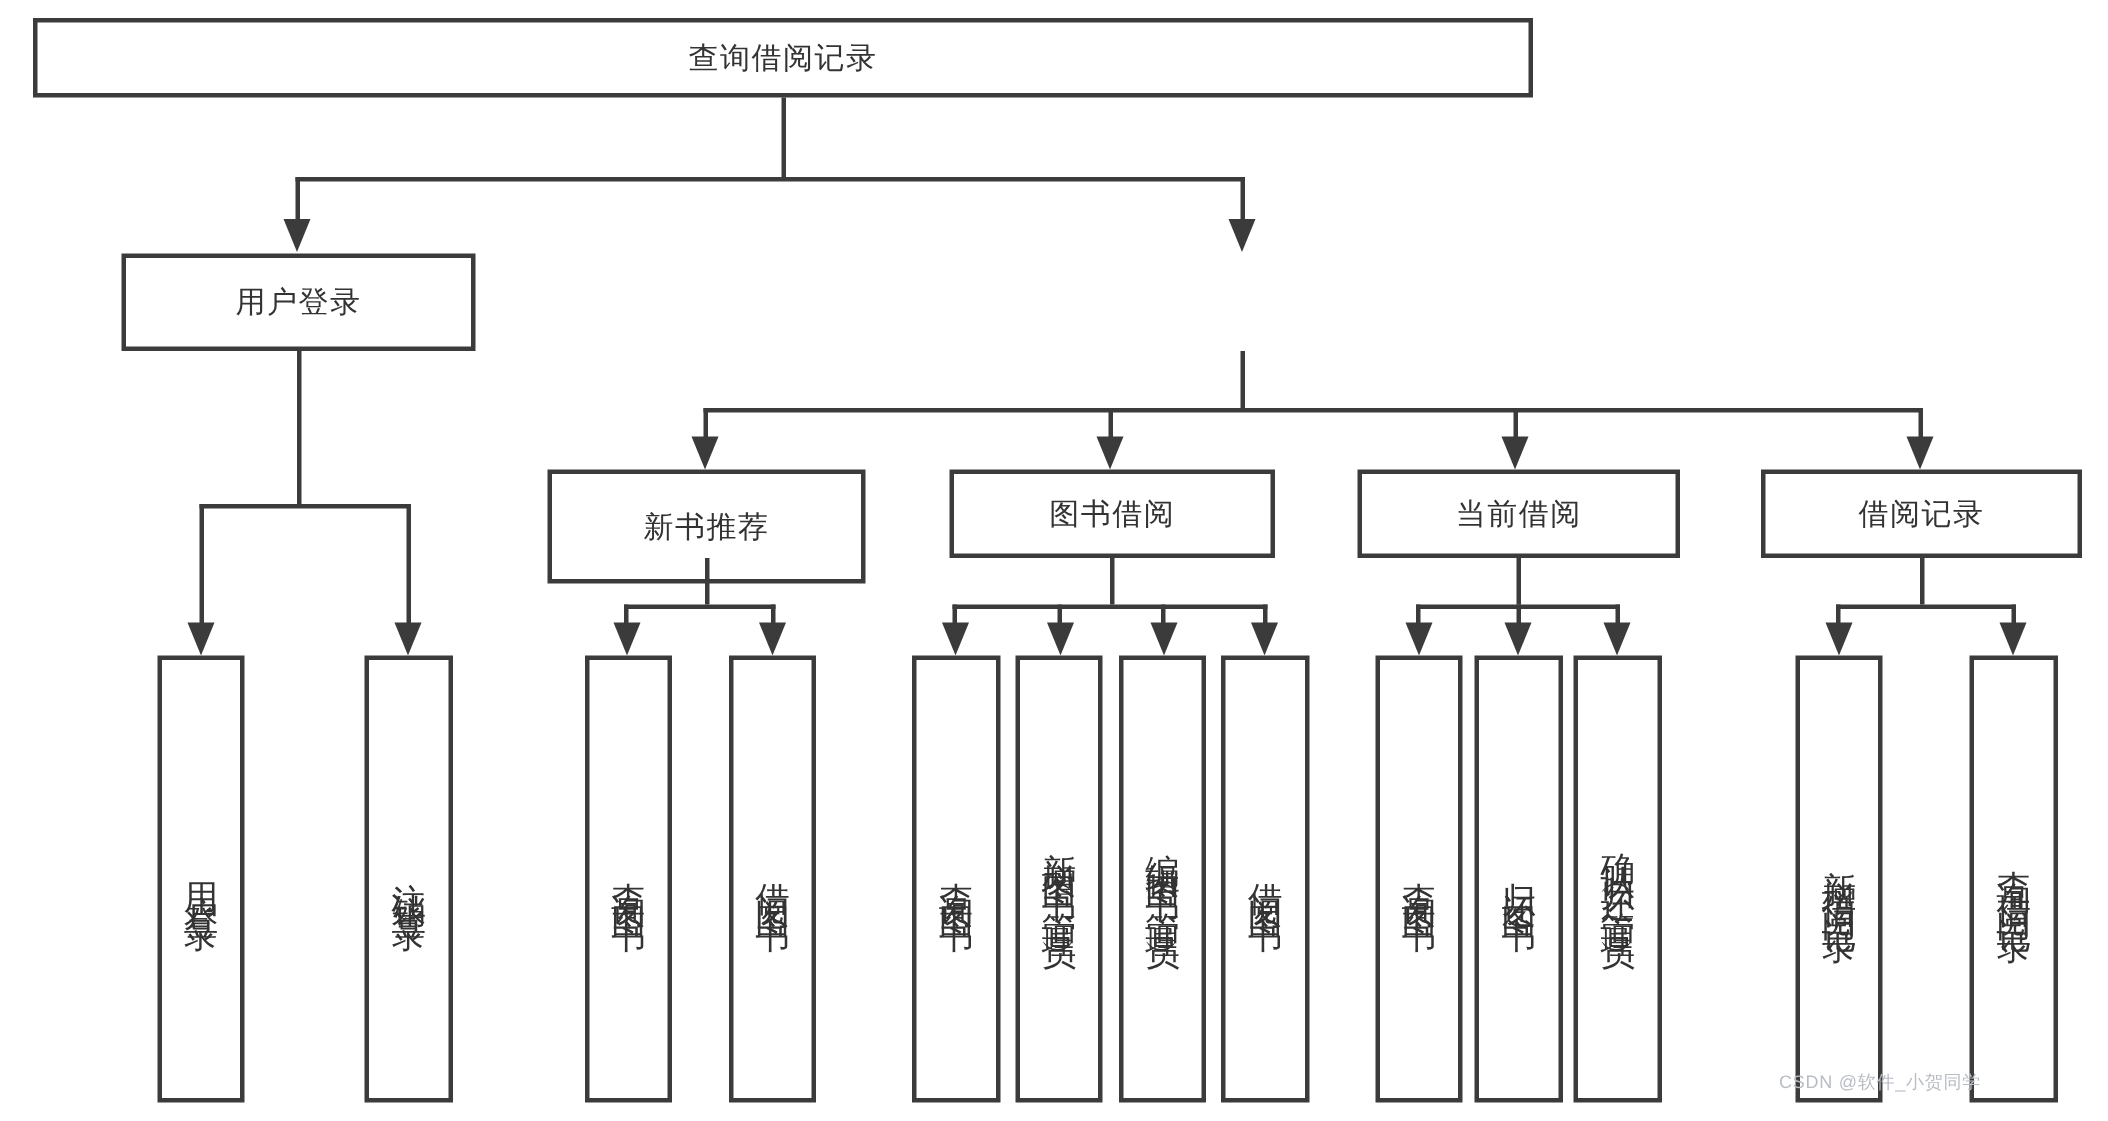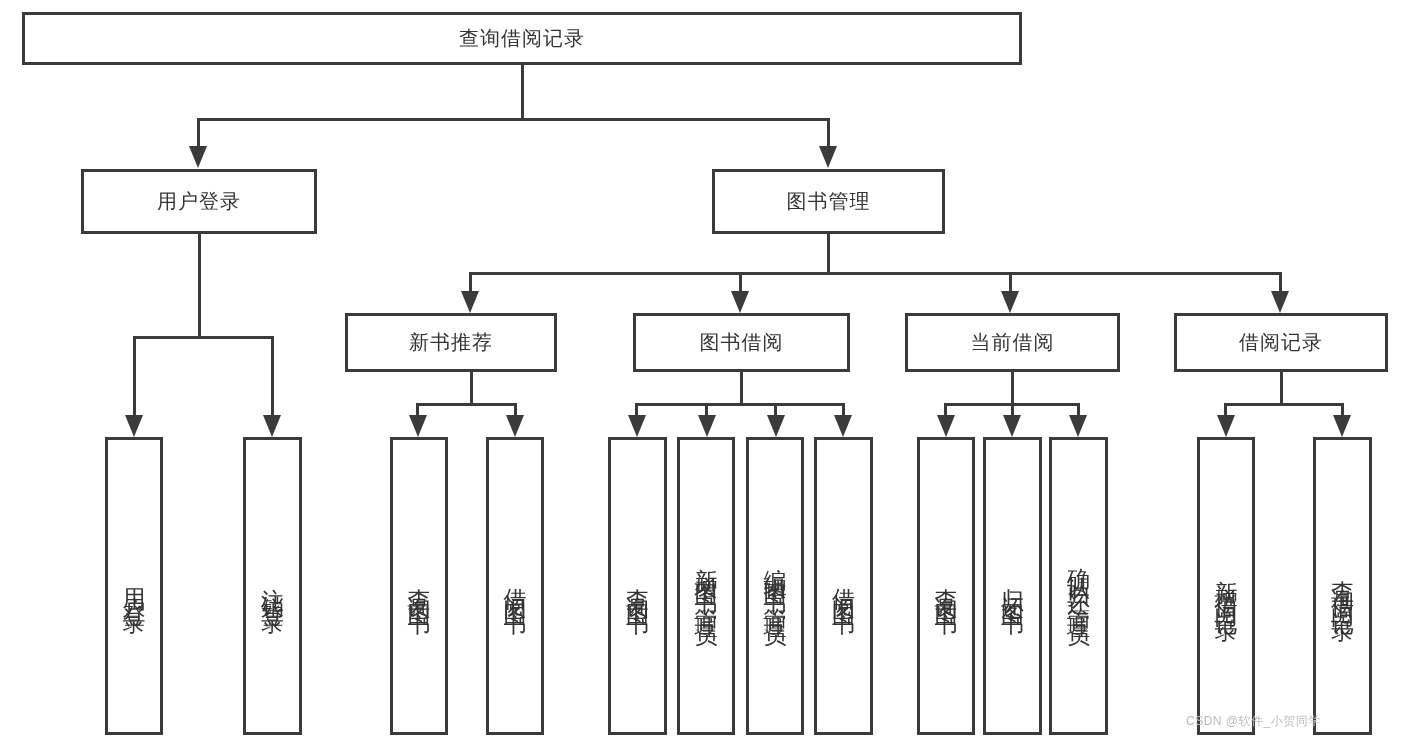--- a/index.html
+++ b/index.html
@@ -55,41 +55,40 @@
   <div class="box hbox" style="left:22px; top:12px; width:1000px; height:53px;">查询借阅记录</div>
 
   <div class="line" style="left:521px; top:65px; width:3px; height:53px;"></div>
   <div class="line" style="left:197px; top:118px; width:633px; height:3px;"></div>
   <div class="line" style="left:197px; top:118px; width:3px; height:30px;"></div>
   <div class="arrow" style="left:189px; top:146px;"></div>
   <div class="line" style="left:827px; top:118px; width:3px; height:30px;"></div>
   <div class="arrow" style="left:819px; top:146px;"></div>
 
   <div class="box hbox" style="left:81px; top:169px; width:236px; height:65px;">用户登录</div>
-  <div class="box hbox" style="left:712px; top:169px; width:233px; height:65px;">图书管理</div>
 
   <div class="line" style="left:198px; top:234px; width:3px; height:102px;"></div>
   <div class="line" style="left:133px; top:336px; width:141px; height:3px;"></div>
   <div class="line" style="left:133px; top:336px; width:3px; height:81px;"></div>
   <div class="arrow" style="left:125px; top:415px;"></div>
   <div class="line" style="left:271px; top:336px; width:3px; height:81px;"></div>
   <div class="arrow" style="left:263px; top:415px;"></div>
 
   <div class="line" style="left:827px; top:234px; width:3px; height:38px;"></div>
   <div class="line" style="left:469px; top:272px; width:813px; height:3px;"></div>
   <div class="line" style="left:469px; top:272px; width:3px; height:21px;"></div>
   <div class="arrow" style="left:461px; top:291px;"></div>
   <div class="line" style="left:739px; top:272px; width:3px; height:21px;"></div>
   <div class="arrow" style="left:731px; top:291px;"></div>
   <div class="line" style="left:1009px; top:272px; width:3px; height:21px;"></div>
   <div class="arrow" style="left:1001px; top:291px;"></div>
   <div class="line" style="left:1279px; top:272px; width:3px; height:21px;"></div>
   <div class="arrow" style="left:1271px; top:291px;"></div>
 
-  <div class="box hbox" style="left:345px; top:313px; width:212px; height:59px;">新书推荐</div>
+  <div class="box hbox" style="left:365px; top:313px; width:212px; height:76px;">新书推荐</div>
   <div class="box hbox" style="left:905px; top:313px; width:215px; height:59px;">当前借阅</div>
   <div class="box hbox" style="left:633px; top:313px; width:217px; height:59px;">图书借阅</div>
   <div class="box hbox" style="left:1174px; top:313px; width:214px; height:59px;">借阅记录</div>
 
   <div class="line" style="left:470px; top:372px; width:3px; height:31px;"></div>
   <div class="line" style="left:416px; top:403px; width:101px; height:3px;"></div>
   <div class="line" style="left:416px; top:403px; width:3px; height:14px;"></div>
   <div class="arrow" style="left:409px; top:415px;"></div>
   <div class="line" style="left:514px; top:403px; width:3px; height:14px;"></div>
   <div class="arrow" style="left:506px; top:415px;"></div>

